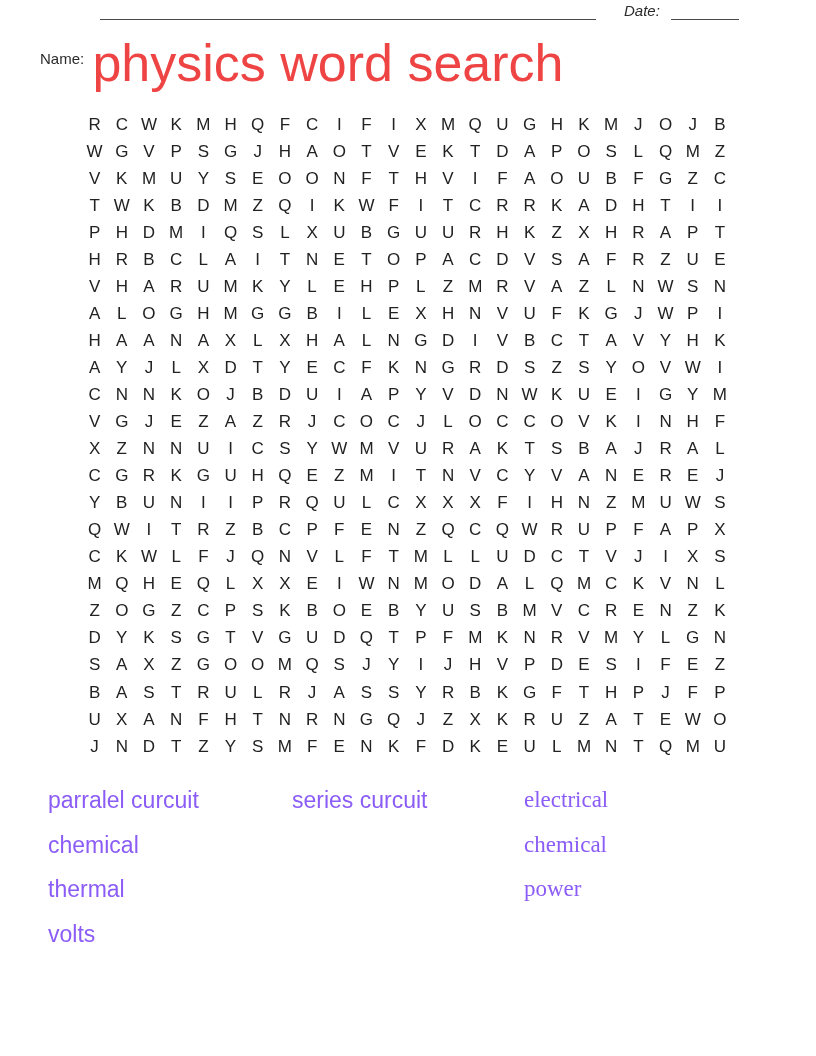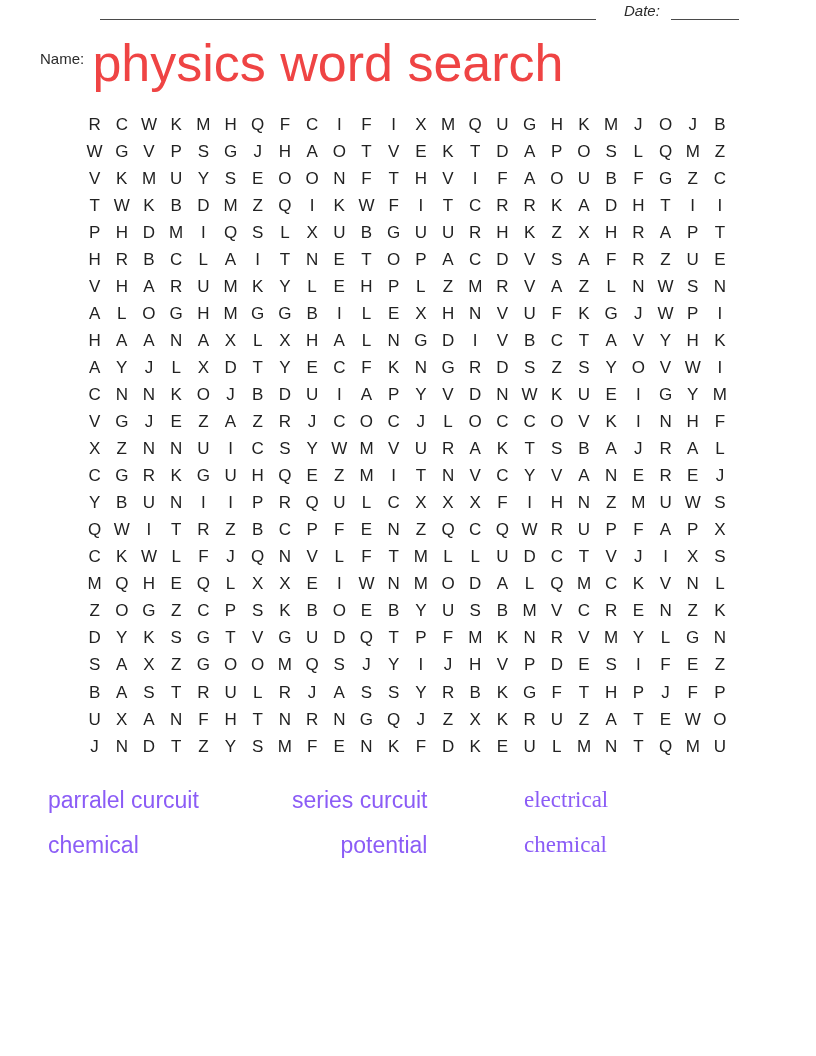--- a/index.html
+++ b/index.html
@@ -660,22 +660,24 @@
     <div class="cell">T</div>
     <div class="cell">Q</div>
     <div class="cell">M</div>
     <div class="cell">U</div>
   </div>
 
 <div class="word-list">
   <div class="word-col word-col-1">
       <div class="word">parralel curcuit</div>
       <div class="word">chemical</div>
+      <div class="word">thermal</div>
+      <div class="word">volts</div>
     </div>
   <div class="word-col word-col-2">
       <div class="word">series curcuit</div>
-      <div class="word">potential</div>
     </div>
   <div class="word-col word-col-3">
       <div class="word">electrical</div>
       <div class="word">chemical</div>
+      <div class="word">power</div>
     </div>
 </div>
 
 </body></html>

